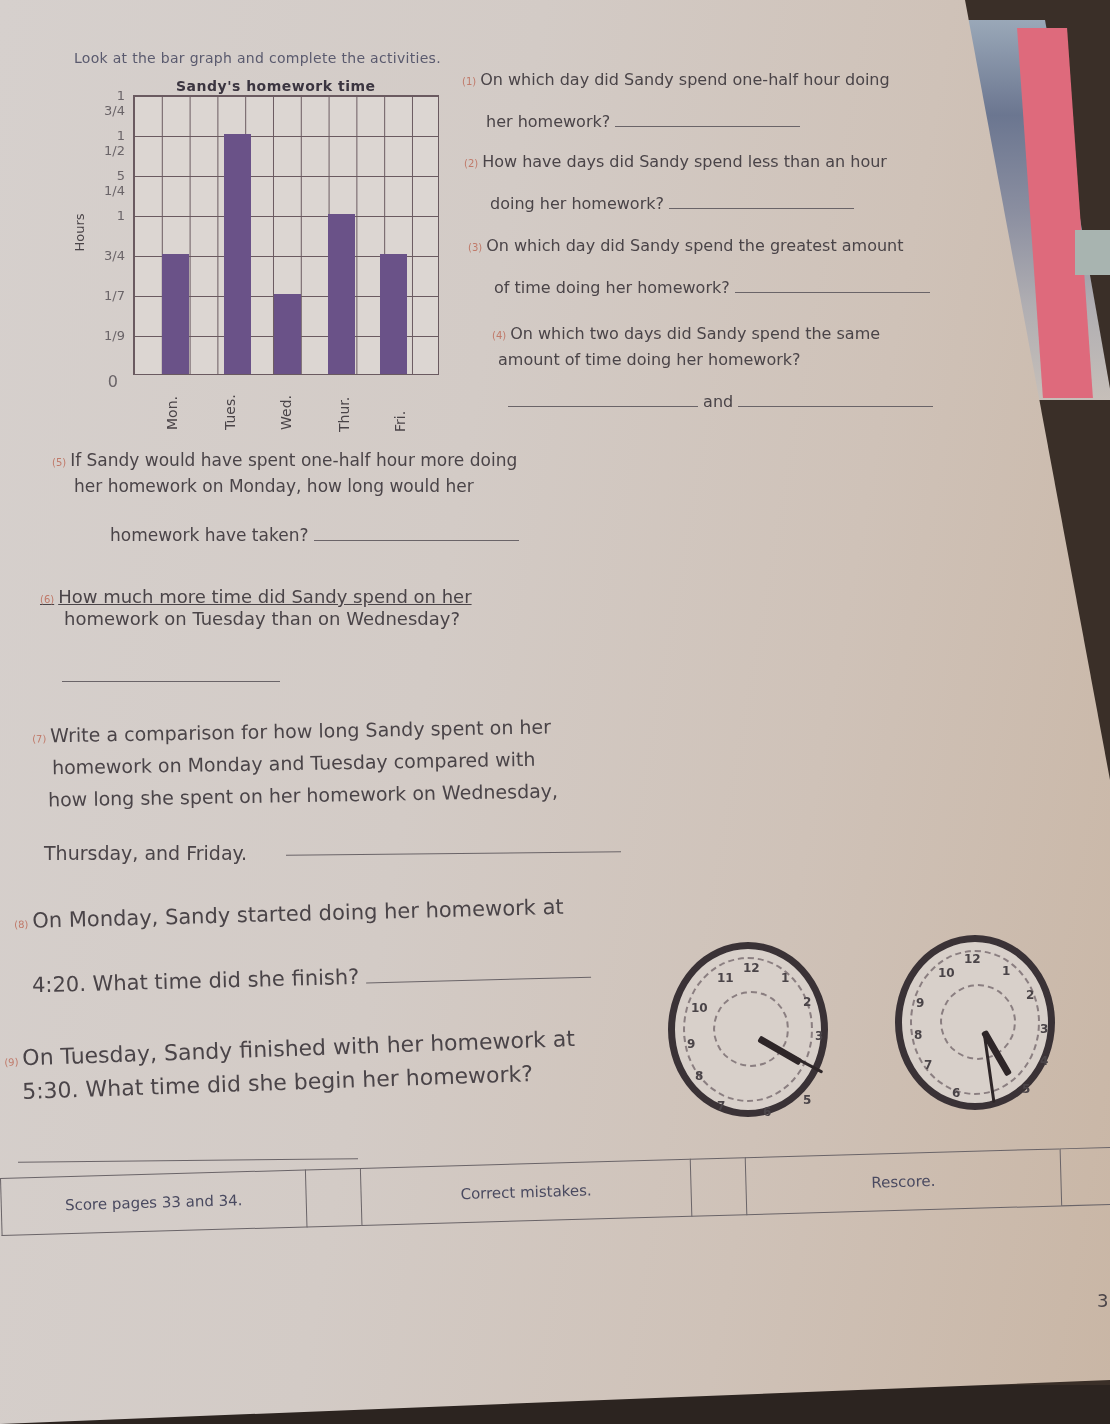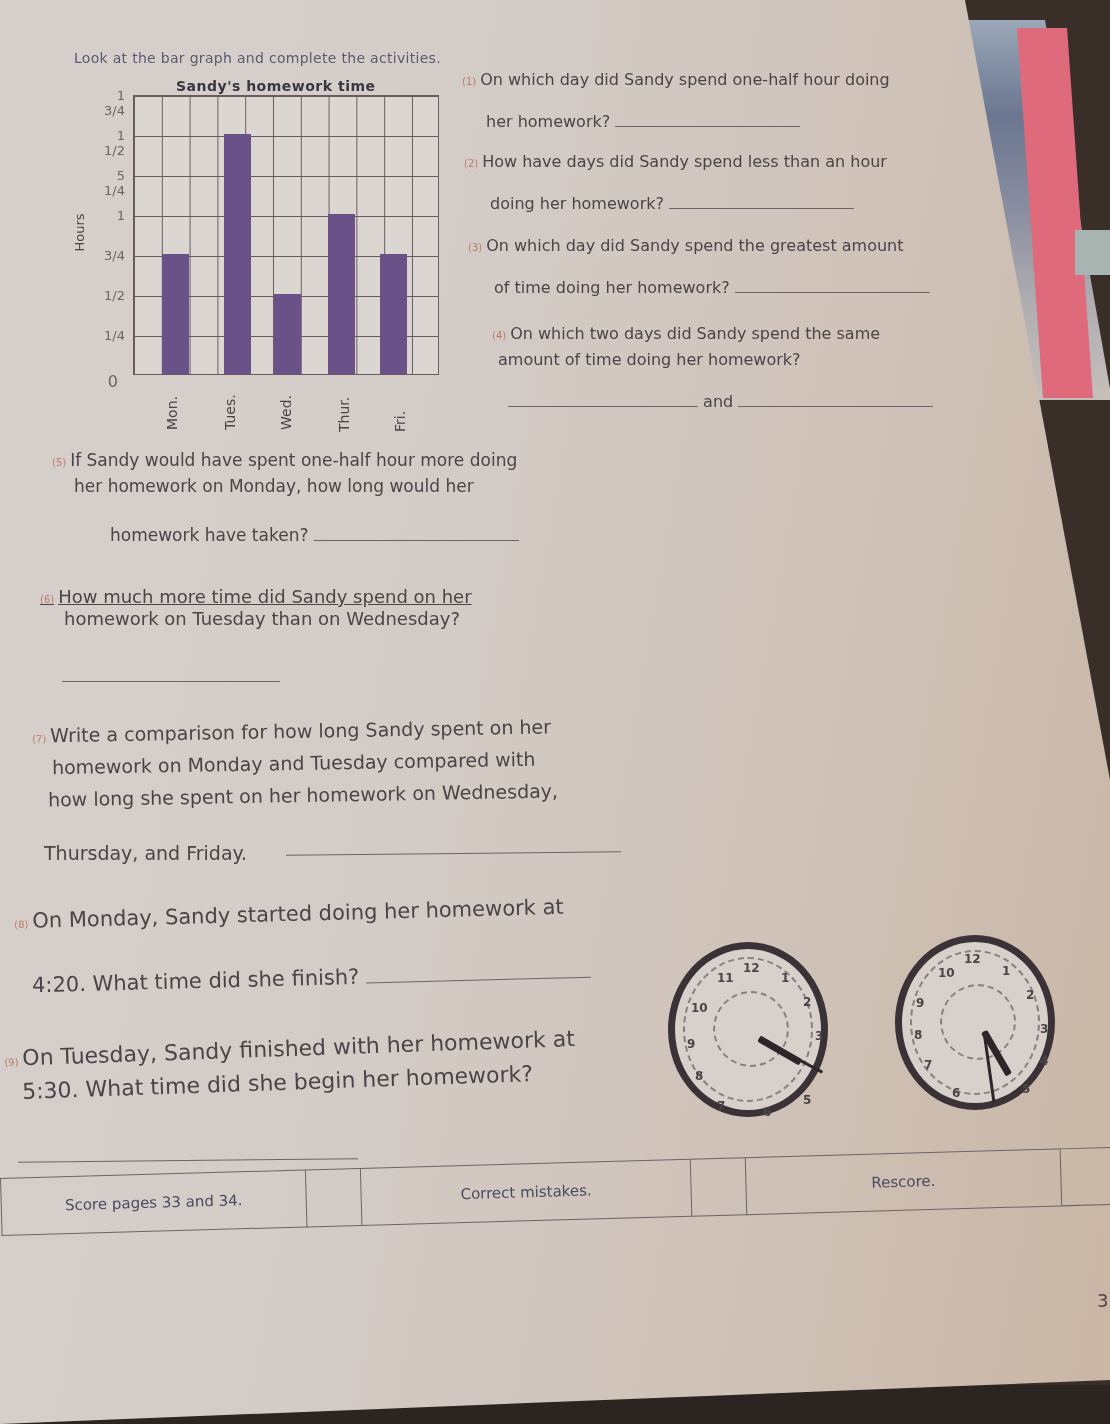--- a/index.html
+++ b/index.html
@@ -49,22 +49,22 @@
 
   <div class="chart-title">Sandy's homework time</div>
 
   <div class="ylabel">Hours</div>
 
   <div class="ytick" style="left:95px;top:88px;">1 3/4</div>
   <div class="ytick" style="left:95px;top:128px;">1 1/2</div>
   <div class="ytick" style="left:95px;top:168px;">5 1/4</div>
   <div class="ytick" style="left:95px;top:208px;">1</div>
   <div class="ytick" style="left:95px;top:248px;">3/4</div>
-  <div class="ytick" style="left:95px;top:288px;">1/2</div>
-  <div class="ytick" style="left:95px;top:328px;">1/4</div>
+  <div class="ytick" style="left:95px;top:288px;">1/7</div>
+  <div class="ytick" style="left:95px;top:328px;">1/9</div>
   <div class="ytick" style="left:88px;top:372px;font-size:16px;">0</div>
 
   <div class="grid">
     <div class="bar" style="left:28px;width:27px;height:120px;"></div>
     <div class="bar" style="left:90px;width:27px;height:240px;"></div>
     <div class="bar" style="left:140px;width:27px;height:80px;"></div>
     <div class="bar" style="left:194px;width:27px;height:160px;"></div>
     <div class="bar" style="left:246px;width:27px;height:120px;"></div>
   </div>
 

